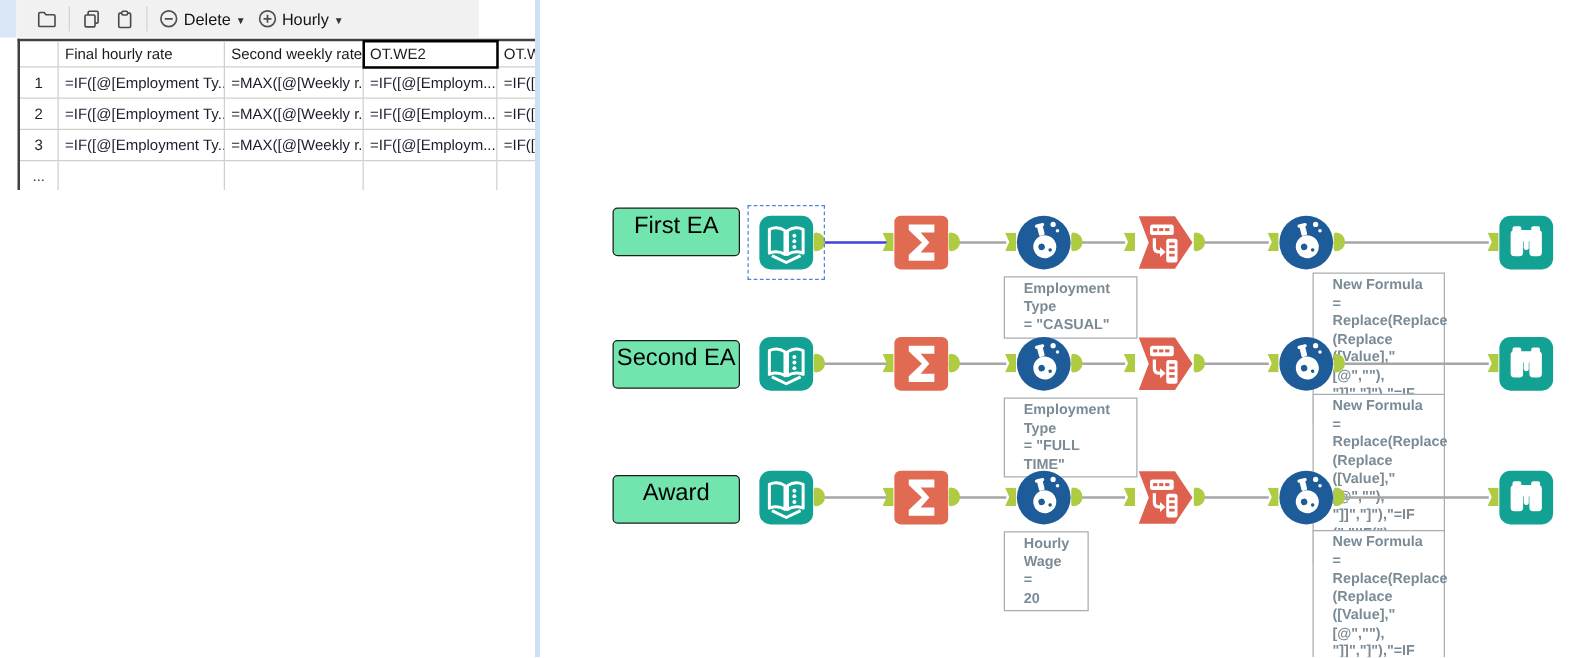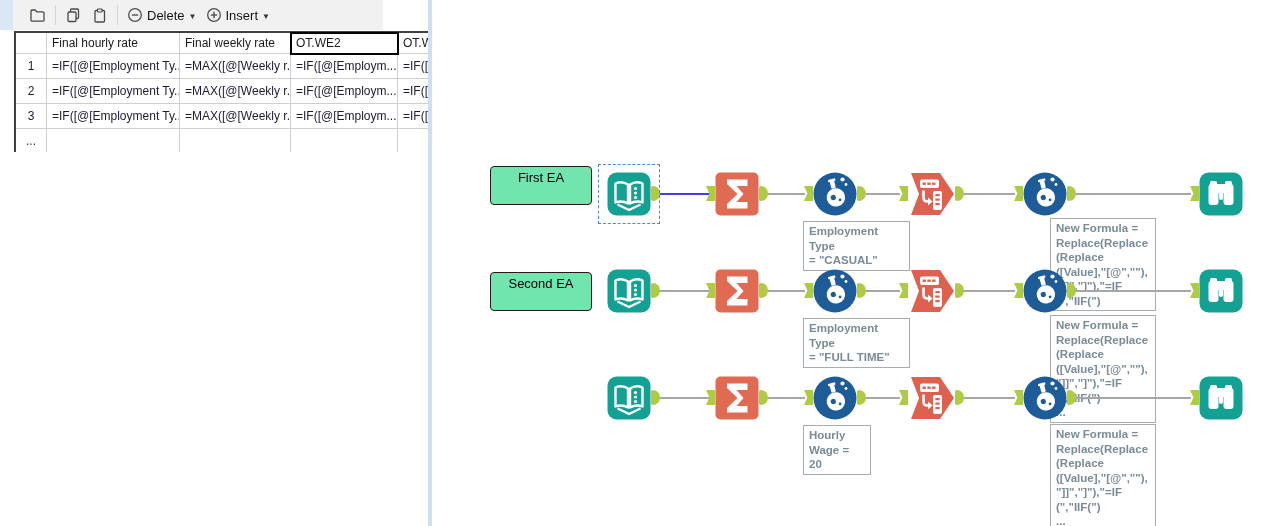--- a/index.html
+++ b/index.html
@@ -27,24 +27,24 @@
   .mrow .scell{height:23px;border-bottom:none;font-size:12px;color:#333;}
   .sel-head{outline:2px solid #000;outline-offset:-1px;z-index:2;position:relative;}
 
   .panel-divider{position:absolute;left:428px;top:0;width:4px;height:526px;background:#cddff2;}
 
   
   .canvas{position:absolute;left:432px;top:0;width:831px;height:526px;background:#fff;overflow:hidden;}
 
   .comment{position:absolute;left:58px;width:102px;height:39px;background:#72e4ae;
            border:1.4px solid #1d1d1d;border-radius:4px;box-sizing:border-box;
-           text-align:center;padding-top:3px;font-size:13px;color:#000;z-index:1;}
+           text-align:center;padding-top:3px;font-size:19px;color:#000;z-index:1;}
 
   .ann{position:absolute;background:#fff;border:1px solid #a9adb2;color:#7a8b96;
-       font-size:11.5px;line-height:14.5px;font-weight:700;padding:2px 5px;box-sizing:border-box;z-index:2;}
+       font-size:11.5px;line-height:14.5px;font-weight:700;padding:2px 15px;box-sizing:border-box;z-index:2;}
   .ann1{left:371px;width:107px;}
   .ann1.small{width:68px;}
   .ann2{left:618px;width:106px;}
 
   .wire{position:absolute;height:2px;background:#a6a6a6;z-index:3;}
   .wire.selected{background:#4340e0;height:2px;}
 
   .anchor{position:absolute;width:9px;height:15px;background:#aecb42;z-index:4;}
   .a-in{clip-path:polygon(0 0,100% 0,100% 100%,0 100%,38% 50%);}
   .a-out{border-radius:2px 8px 8px 2px;}
@@ -141,30 +141,30 @@
         </svg>
       <span class="tb-label">Delete</span>
       <span class="caret">▼</span>
     </span>
     <span class="tb-btn">
       <svg width="16" height="16" viewBox="0 0 16 16">
           <circle cx="8" cy="8" r="6.3" fill="none" stroke="#4f4f4f" stroke-width="1.3"></circle>
           <line x1="4.8" y1="8" x2="11.2" y2="8" stroke="#4f4f4f" stroke-width="1.4"></line>
           <line x1="8" y1="4.8" x2="8" y2="11.2" stroke="#4f4f4f" stroke-width="1.4"></line>
         </svg>
-      <span class="tb-label">Insert</span>
+      <span class="tb-label">Hourly</span>
       <span class="caret">▼</span>
     </span>
   </div>
 
   <div class="sheet">
     <div class="srow hrow">
       <div class="scell c-num"></div>
       <div class="scell c1">Final hourly rate</div>
-      <div class="scell c2">Final weekly rate</div>
+      <div class="scell c2">Second weekly rate</div>
       <div class="scell c3 sel-head">OT.WE2</div>
       <div class="scell c4">OT.W</div>
     </div>
     <div class="srow drow">
       <div class="scell c-num">1</div>
       <div class="scell c1">=IF([@[Employment Ty...</div>
       <div class="scell c2">=MAX([@[Weekly r...</div>
       <div class="scell c3">=IF([@[Employm...</div>
       <div class="scell c4">=IF([@</div>
     </div>
@@ -190,20 +190,21 @@
       <div class="scell c4"></div>
     </div>
   </div>
 
   <div class="panel-divider"></div>
 
   <div class="canvas">
 
     <div class="comment" style="top:166px">First EA</div>
     <div class="comment" style="top:272px">Second EA</div>
+    <div class="comment" style="top:380px">Award</div>
 
     <div class="ann ann1" style="top:221px">
       <div>Employment Type</div>
       <div>= "CASUAL"</div>
     </div>
     <div class="ann ann1" style="top:318px">
       <div>Employment Type</div>
       <div>= "FULL TIME"</div>
     </div>
     <div class="ann ann1 small" style="top:425px">

